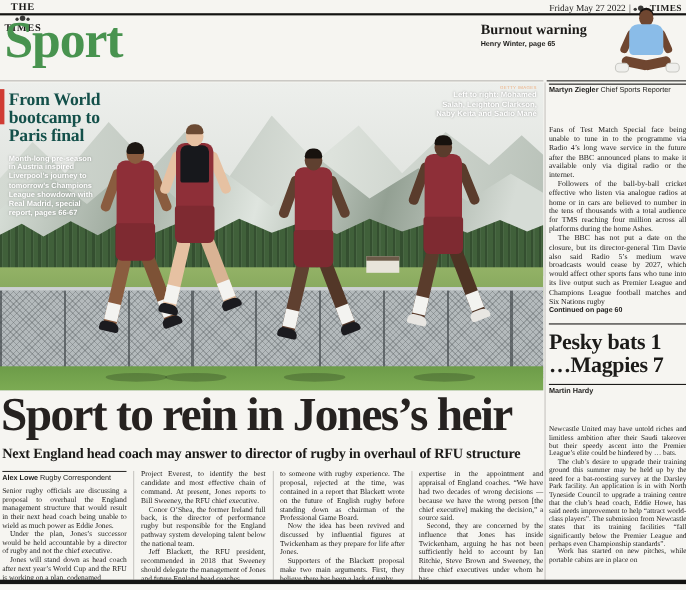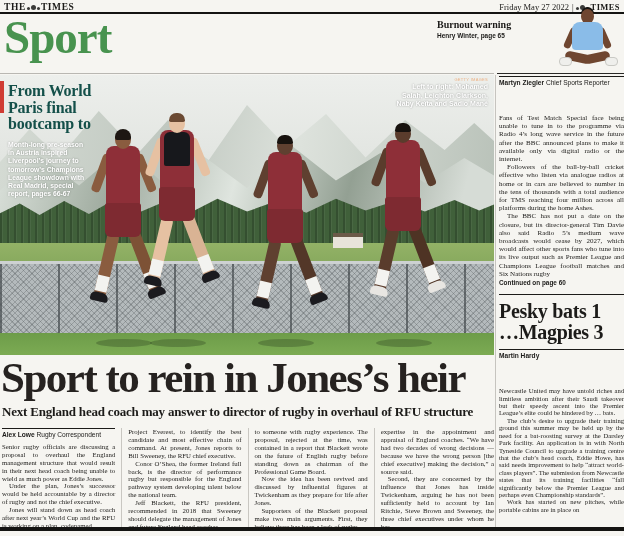--- a/index.html
+++ b/index.html
@@ -5,30 +5,30 @@
   html,body{margin:0;padding:0;}
   body{
     width:624px;height:536px;position:relative;overflow:hidden;
     background:#f6f5f1;
     font-family:"Liberation Serif", serif;
     color:#1c1b19;
   }
   .abs{position:absolute;}
 
   
-  .topbar-brand{left:4px;top:2px;font-weight:bold;font-size:9.5px;letter-spacing:.6px;display:flex;align-items:center;gap:2px;}
+  .topbar-brand{left:4px;top:2px;font-weight:bold;font-size:9.5px;letter-spacing:.6px;display:flex;align-items:center;gap:2px;flex-direction:column;}
   .crest{display:inline-block;width:5px;height:5px;border-radius:50%;background:#3a3a38;box-shadow:-5px 1px 0 -1px #3a3a38,5px 1px 0 -1px #3a3a38;margin:0 3px;}
   .dateline{right:4px;top:2px;font-size:8.5px;display:flex;align-items:center;gap:3px;}
   .dateline b{letter-spacing:.4px;}
   .topbar-rule{left:0;top:12px;width:624px;height:2px;background:#141412;}
 
   
   .sport-title{left:4px;top:12px;font-size:47px;font-weight:bold;color:#48934f;letter-spacing:-1px;line-height:1.1;}
   .burnout{left:437px;top:19px;width:116px;}
-  .burnout-title{font-size:10px;font-weight:bold;margin:0 0 2px 0;}
+  .burnout-title{font-size:13px;font-weight:bold;margin:0 0 2px 0;}
   .burnout-text{font-size:10px;line-height:11.5px;margin:0 0 2px 0;}
   .burnout-byline{font-family:"Liberation Sans",sans-serif;font-size:6.5px;font-weight:bold;}
   .rule-left{left:0;top:73px;width:494px;height:1px;background:#b9b7b2;}
   .rule-right{left:497px;top:73px;width:127px;height:1px;background:#2a2927;}
   .vert-divider{left:495px;top:75px;width:1px;height:452px;background:#c6c4bf;}
   .bottom-rule{left:0;top:527px;width:624px;height:4px;background:#141412;}
 
   
   .athlete{left:551px;top:5px;width:73px;height:66px;overflow:hidden;}
   .ath-head{position:absolute;left:30px;top:4px;width:13px;height:15px;border-radius:50%;background:#6f4630;}
@@ -224,22 +224,22 @@
     <div class="r-arm r" style="background:#5a3c2c;"></div>
     <div class="r-torso" style="background:#8e2f38;"></div>
     <div class="r-shorts" style="background:#7e2a31;"></div>
     <div class="r-head" style="background:#5a3c2c;"></div>
     <div class="r-hair" style="background:#17120e;"></div>
   </div>
 
   <div class="red-stripe"></div>
   <div class="promo-title">
     <div>From World</div>
+    <div>bootcamp to</div>
     <div>Paris final</div>
-    <div>bootcamp to</div>
   </div>
   <div class="promo-text">Month-long pre-season in Austria inspired Liverpool’s journey to tomorrow’s Champions League showdown with Real Madrid, special report, pages 66-67</div>
   <div class="photo-credit">GETTY IMAGES</div>
   <div class="photo-caption">
     <span>Left to right:</span><span> Mohamed Salah, Leighton Clarkson, Naby Keïta and Sadio Mané</span>
   </div>
 </div>
 
 <div class="abs rcol">
   <div class="byline-block">
@@ -249,21 +249,21 @@
     <p class="nofirst">Fans of Test Match Special face being unable to tune in to the programme via Radio 4’s long wave service in the future after the BBC announced plans to make it available only via digital radio or the internet.</p>
     <p>Followers of the ball-by-ball cricket effective who listen via analogue radios at home or in cars are believed to number in the tens of thousands with a total audience for TMS reaching four million across all platforms during the home Ashes.</p>
     <p>The BBC has not put a date on the closure, but its director-general Tim Davie also said Radio 5’s medium wave broadcasts would cease by 2027, which would affect other sports fans who tune into its live output such as Premier League and Champions League football matches and Six Nations rugby</p>
     <div class="continued">Continued on page 60</div>
   </div>
 
   <hr class="r-divider">
 
   <div class="r-head1">
     <div>Pesky bats 1</div>
-    <div>…Magpies 3</div>
+    <div>…Magpies 7</div>
   </div>
   <div class="byline-block">
     <b>Martin Hardy</b>
   </div>
   <div class="colbody bats-body">
     <p class="nofirst">Newcastle United may have untold riches and limitless ambition after their Saudi takeover but their speedy ascent into the Premier League’s elite could be hindered by … bats.</p>
     <p>The club’s desire to upgrade their training ground this summer may be held up by the need for a bat-roosting survey at the Darsley Park facility. An application is in with North Tyneside Council to upgrade a training centre that the club’s head coach, Eddie Howe, has said needs improvement to help “attract world-class players”. The submission from Newcastle states that its training facilities “fall significantly below the Premier League and perhaps even Championship standards”.</p>
     <p>Work has started on new pitches, while portable cabins are in place on</p>
 
   </div>

